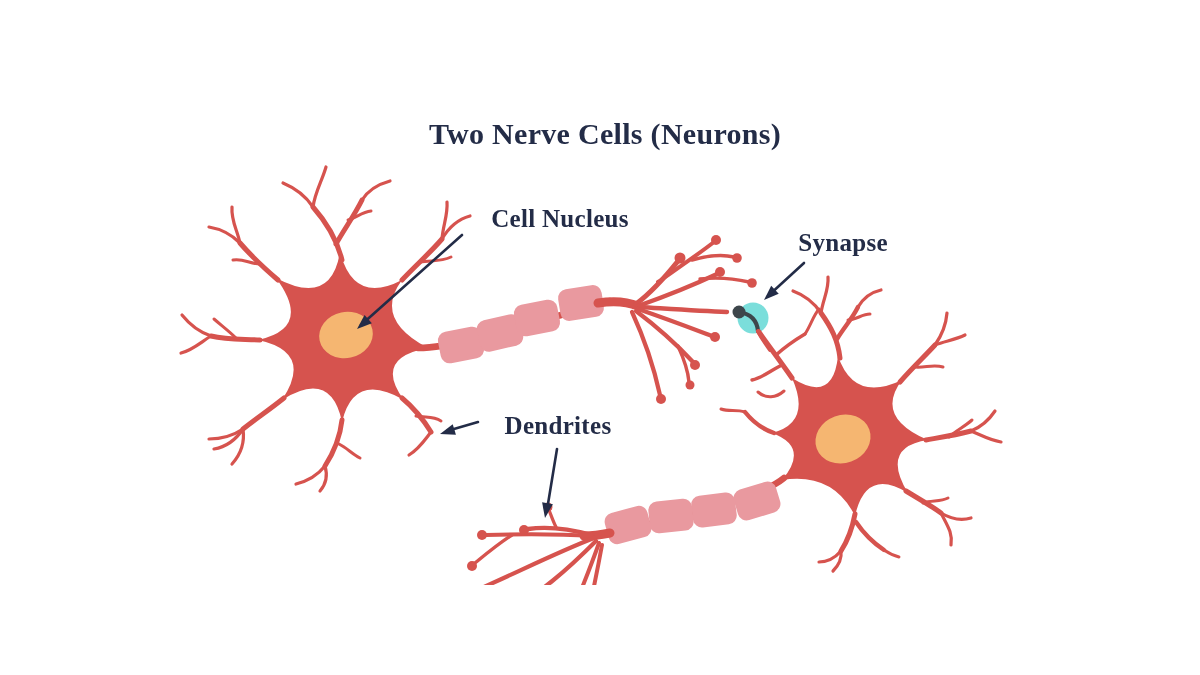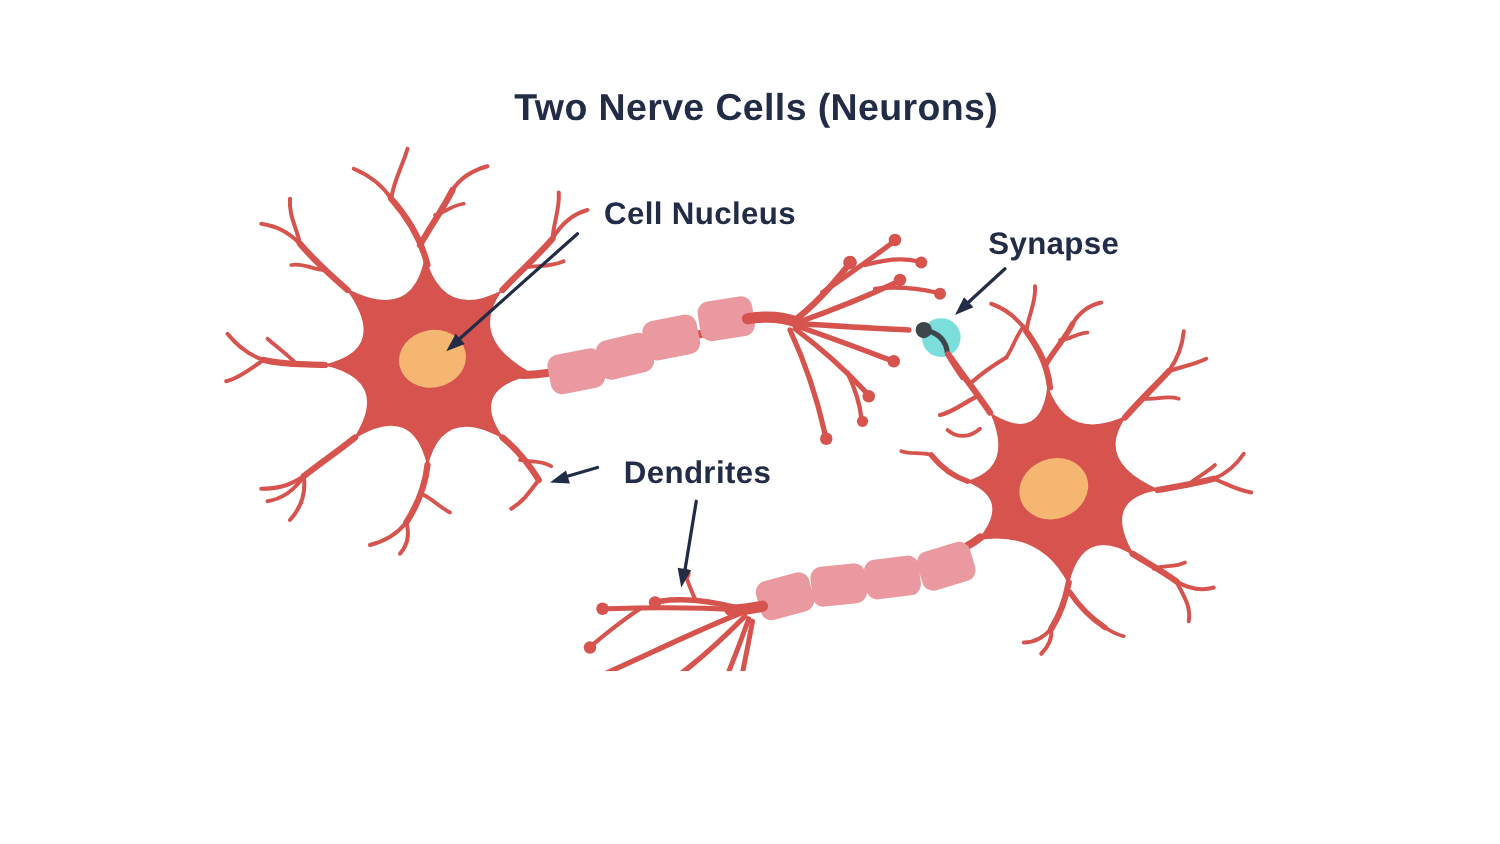--- a/index.html
+++ b/index.html
@@ -1,21 +1,22 @@
 <!DOCTYPE html>
 <html style="--background: #ffffff; --neuron: #d6534e; --myelin: #e9999f; --nucleus: #f5b671; --synapse: #7bdedb; --terminal_tip: #3d464b; --ink: #232c47;"><head>
 <meta charset="utf-8">
 <style>
   html,body{margin:0;padding:0;}
   .canvas{
     position:relative;
     width:1200px;height:537px;
     background:var(--background,#fff);
     overflow:hidden;
-    font-family:Liberation Sans, sans-serif;
+    font-family:Liberation Serif, serif;
+    margin-top:48px;
   }
   svg{display:block;}
   .branch{fill:none;stroke:var(--neuron);stroke-linecap:round;stroke-linejoin:round;}
   .w9{stroke-width:9}.w65{stroke-width:6.5}.w5{stroke-width:5}
   .w44{stroke-width:4.4}.w42{stroke-width:4.2}.w4{stroke-width:4}
   .w34{stroke-width:3.4}.w32{stroke-width:3.2}.w3{stroke-width:3}
   .soma{fill:var(--neuron);stroke:none;}
   .nucleus{fill:var(--nucleus);}
   .myelin{fill:var(--myelin);}
   .bulb{fill:var(--neuron);}

